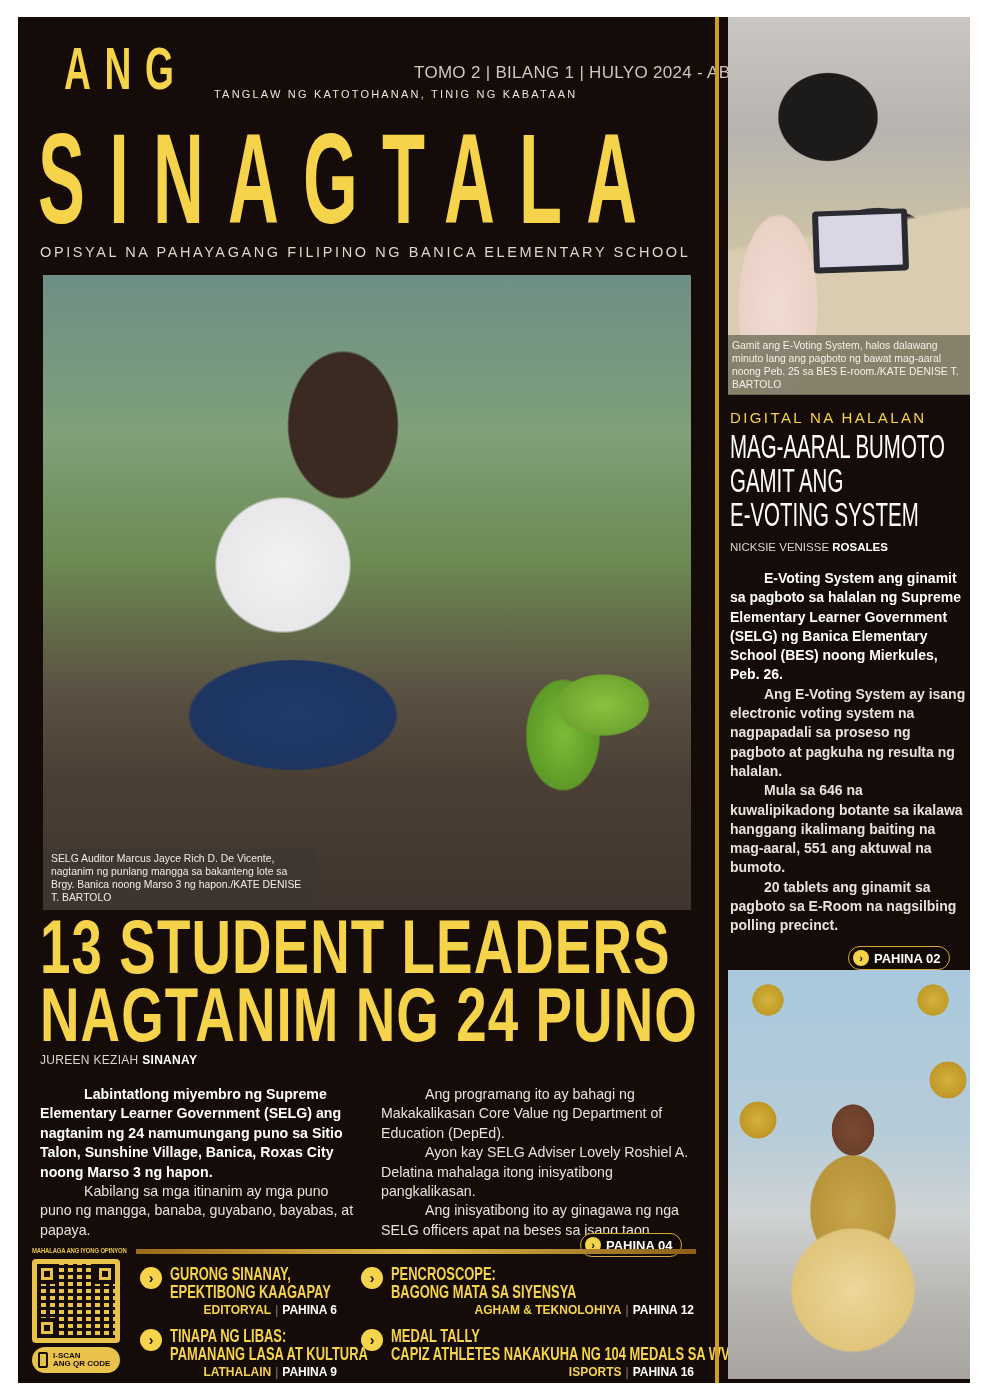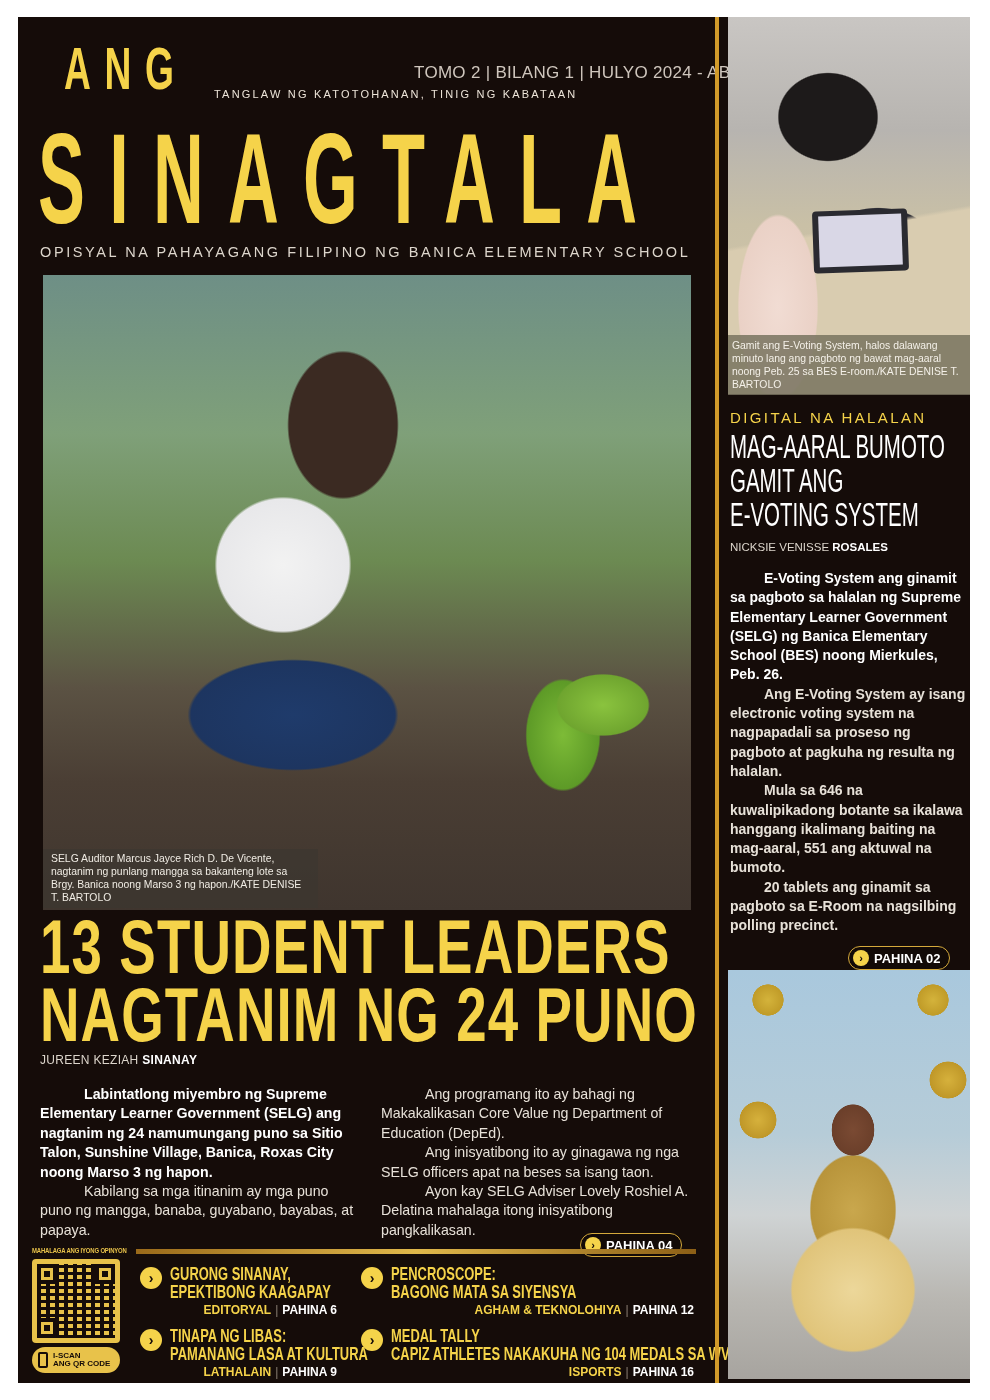--- a/index.html
+++ b/index.html
@@ -127,22 +127,22 @@
     <div>NAGTANIM NG 24 PUNO</div>
   </div>
   <div class="byline"><span>JUREEN KEZIAH </span><b>SINANAY</b></div>
 
   <div class="body-col col1">
     <p class="lead">Labintatlong miyembro ng Supreme Elementary Learner Government (SELG) ang nagtanim ng 24 namumungang puno sa Sitio Talon, Sunshine Village, Banica, Roxas City noong Marso 3 ng hapon.</p>
     <p>Kabilang sa mga itinanim ay mga puno puno ng mangga, banaba, guyabano, bayabas, at papaya.</p>
   </div>
   <div class="body-col col2">
     <p>Ang programang ito ay bahagi ng Makakalikasan Core Value ng Department of Education (DepEd).</p>
+    <p>Ayon kay SELG Adviser Lovely Roshiel A. Delatina mahalaga itong inisyatibong pangkalikasan.</p>
     <p>Ang inisyatibong ito ay ginagawa ng nga SELG officers apat na beses sa isang taon.</p>
-    <p>Ayon kay SELG Adviser Lovely Roshiel A. Delatina mahalaga itong inisyatibong pangkalikasan.</p>
   </div>
   <div class="pill pill-p04">
     <span class="dot">›</span>
     <span>PAHINA 04</span>
   </div>
 
   <div class="band-line"></div>
   <div class="qr-label">MAHALAGA ANG IYONG OPINYON</div>
   <div class="qr-box">
     <div class="qr-grid">

